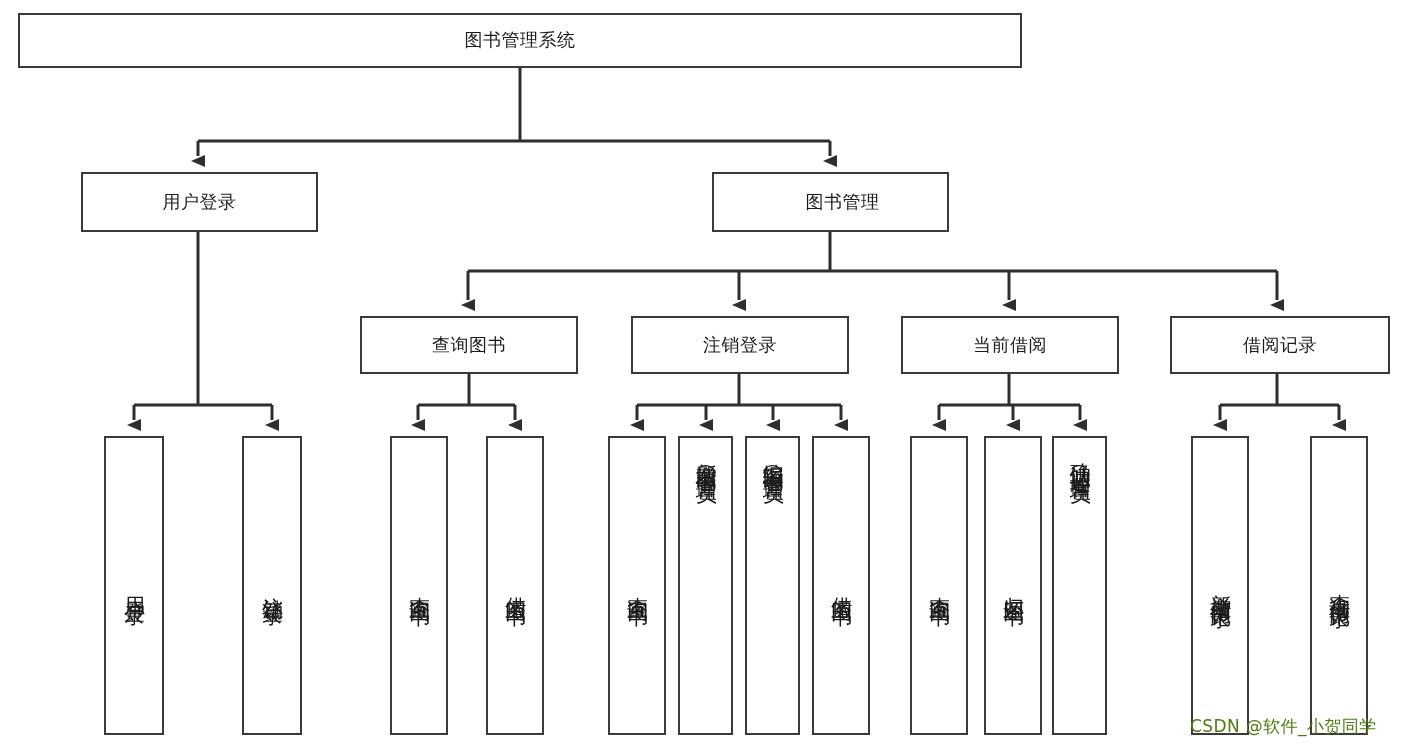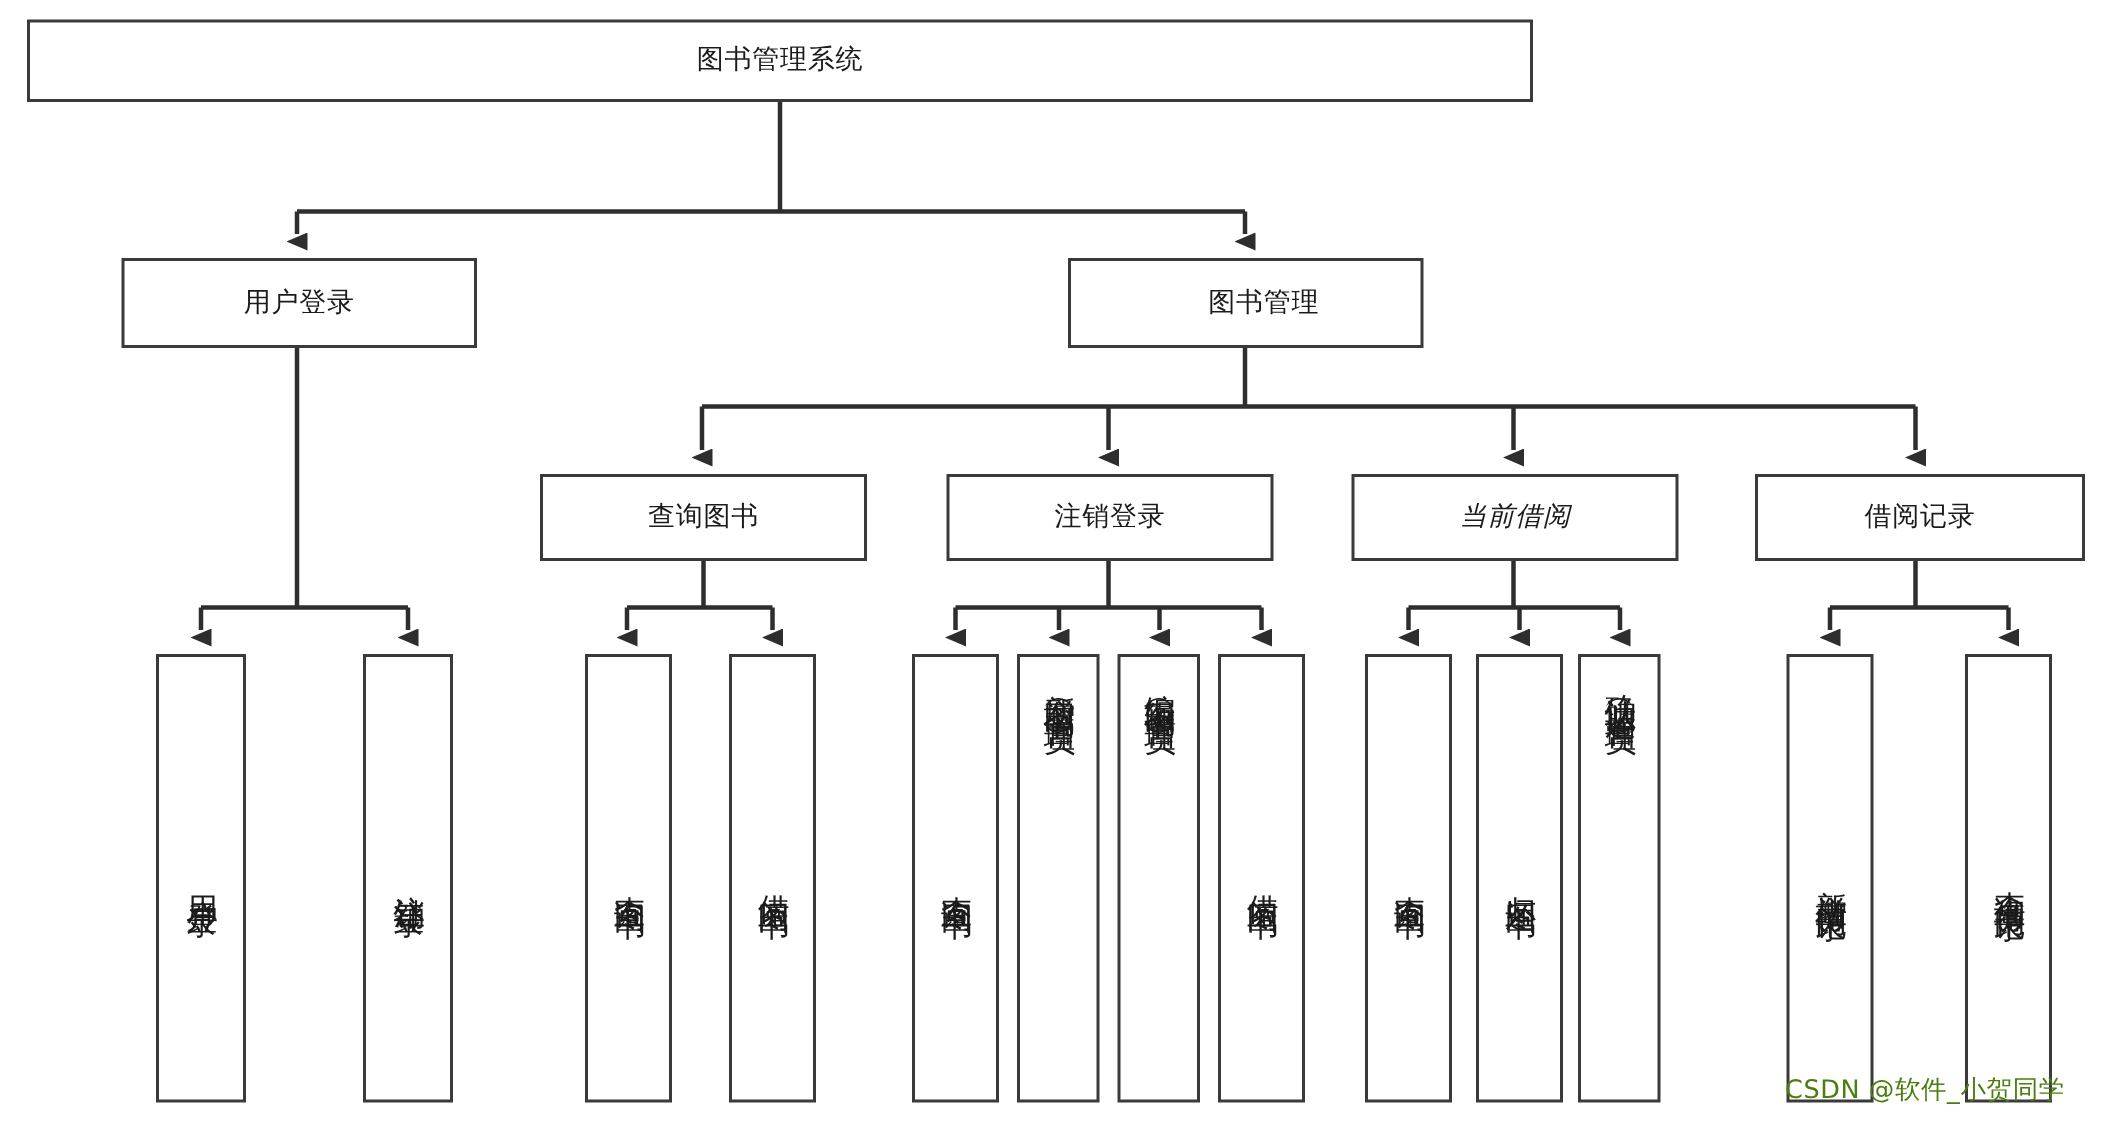--- a/index.html
+++ b/index.html
@@ -129,21 +129,21 @@
   <div class="node-box" style="left:712px; top:172px; width:237px; height:60px;padding-left:24px;">
     <span class="node-label">图书管理</span>
   </div>
 
   <div class="node-box" style="left:360px; top:316px; width:218px; height:58px;">
     <span class="node-label">查询图书</span>
   </div>
   <div class="node-box" style="left:631px; top:316px; width:218px; height:58px;">
     <span class="node-label">注销登录</span>
   </div>
-  <div class="node-box" style="left:901px; top:316px; width:218px; height:58px;font-style:italic;">
+  <div class="node-box" style="left:901px; top:316px; width:218px; height:58px;">
     <span class="node-label">当前借阅</span>
   </div>
   <div class="node-box" style="left:1170px; top:316px; width:220px; height:58px;">
     <span class="node-label">借阅记录</span>
   </div>
 
   <div class="node-box vertical centered" style="left:104px; top:436px; width:60px; height:299px;">
     <span class="node-label">用户登录</span>
   </div>
   <div class="node-box vertical centered" style="left:242px; top:436px; width:60px; height:299px;">

